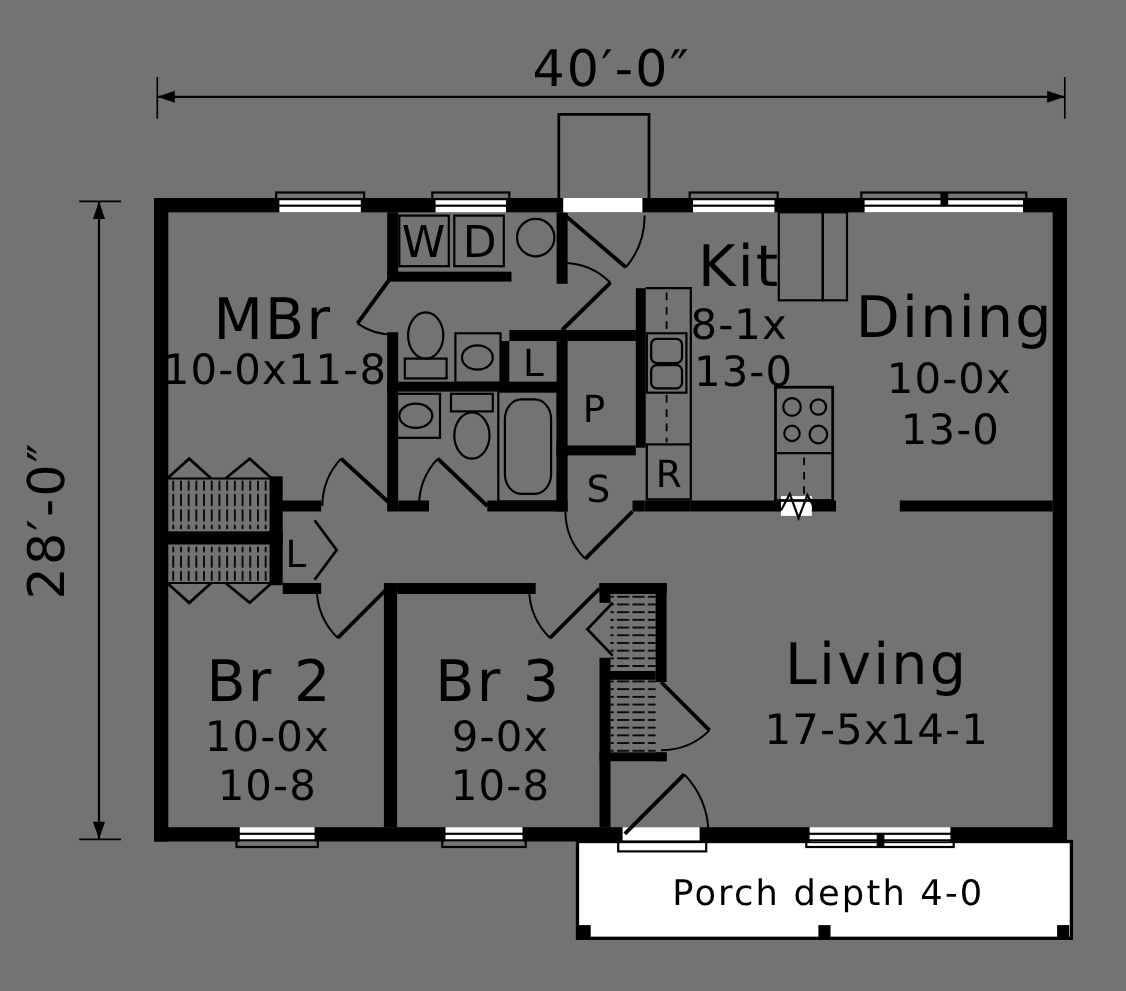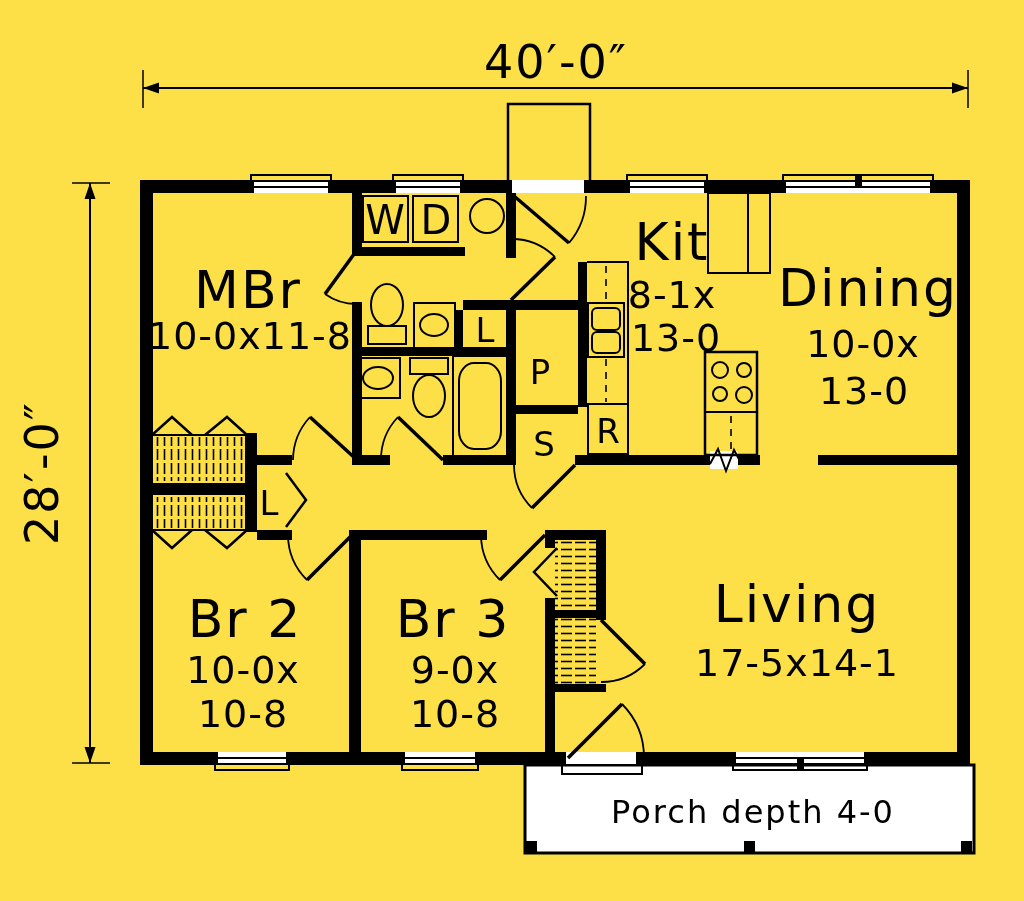--- a/index.html
+++ b/index.html
@@ -1,16 +1,16 @@
 <!DOCTYPE html>
 <html><head>
 <meta charset="utf-8">
 <style>
   html,body{margin:0;padding:0;background:#ffffff;}
-  .canvas{position:relative;width:1024px;height:901px;background:#fde047;overflow:hidden;}
+  .canvas{position:relative;width:1024px;height:901px;background:#737373;overflow:hidden;}
   svg{display:block;}
   text{font-family:"DejaVu Sans","Liberation Sans",sans-serif;fill:#000;}
   .room-name{font-size:52px;letter-spacing:2px;}
   .room-size{font-size:38px;letter-spacing:1px;}
   .dim-label{font-size:46px;letter-spacing:2px;}
   .fix-label{font-size:34px;}
   .appl-label{font-size:40px;}
   .porch-label{font-size:32px;letter-spacing:2px;}
   .wall{fill:#000;stroke:none;}
   .thin{fill:none;stroke:#000;stroke-width:2;}

